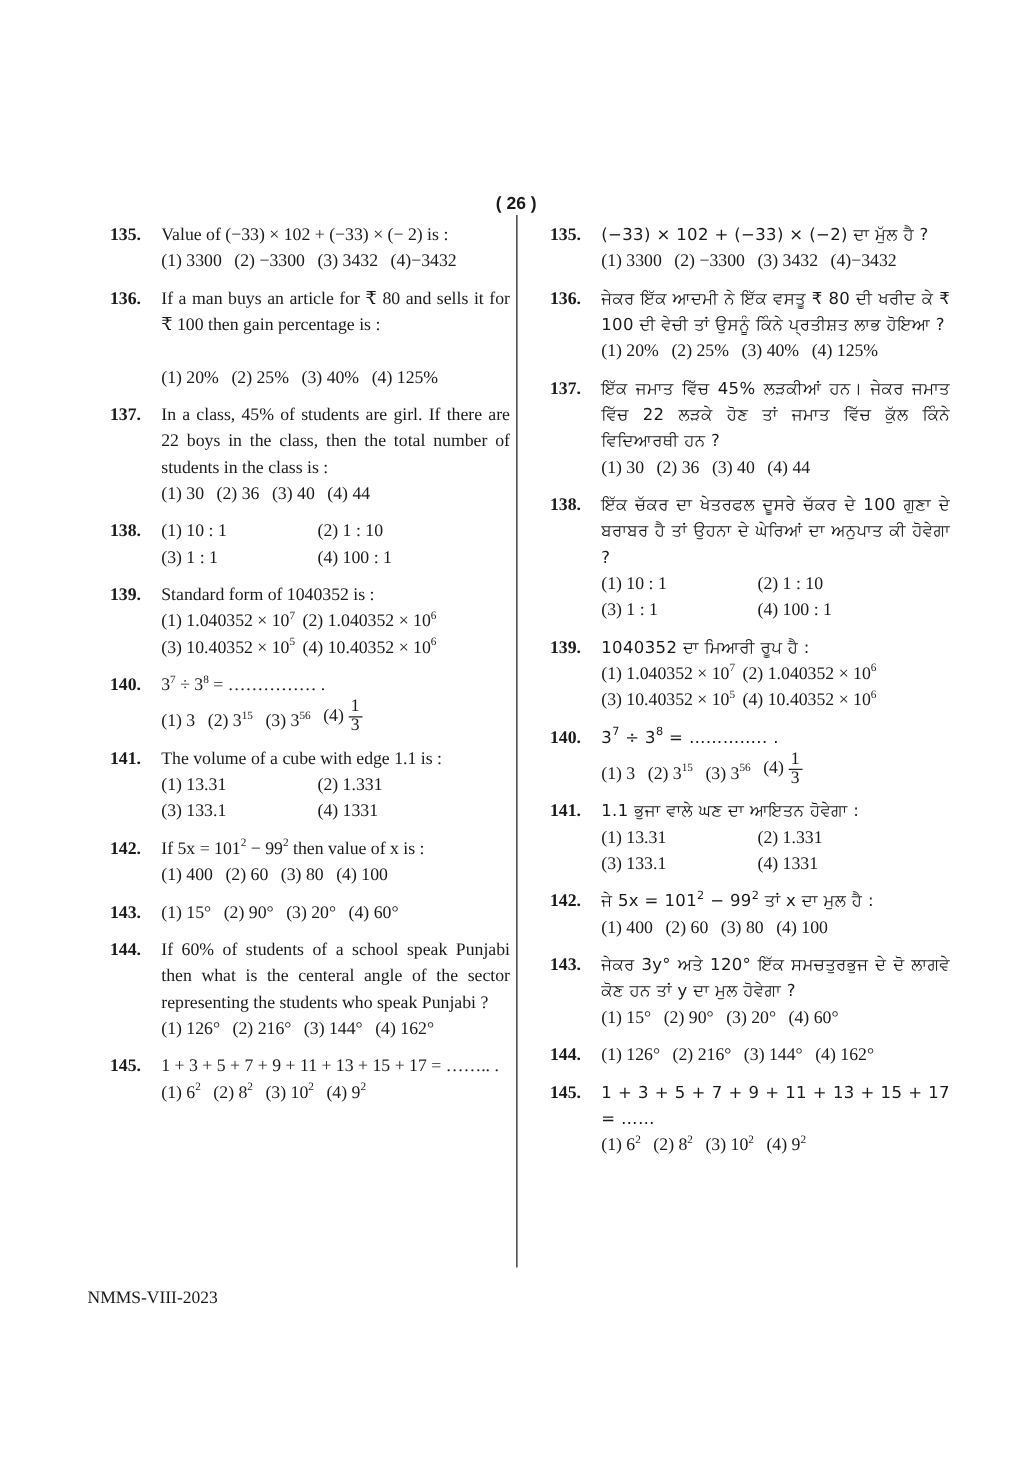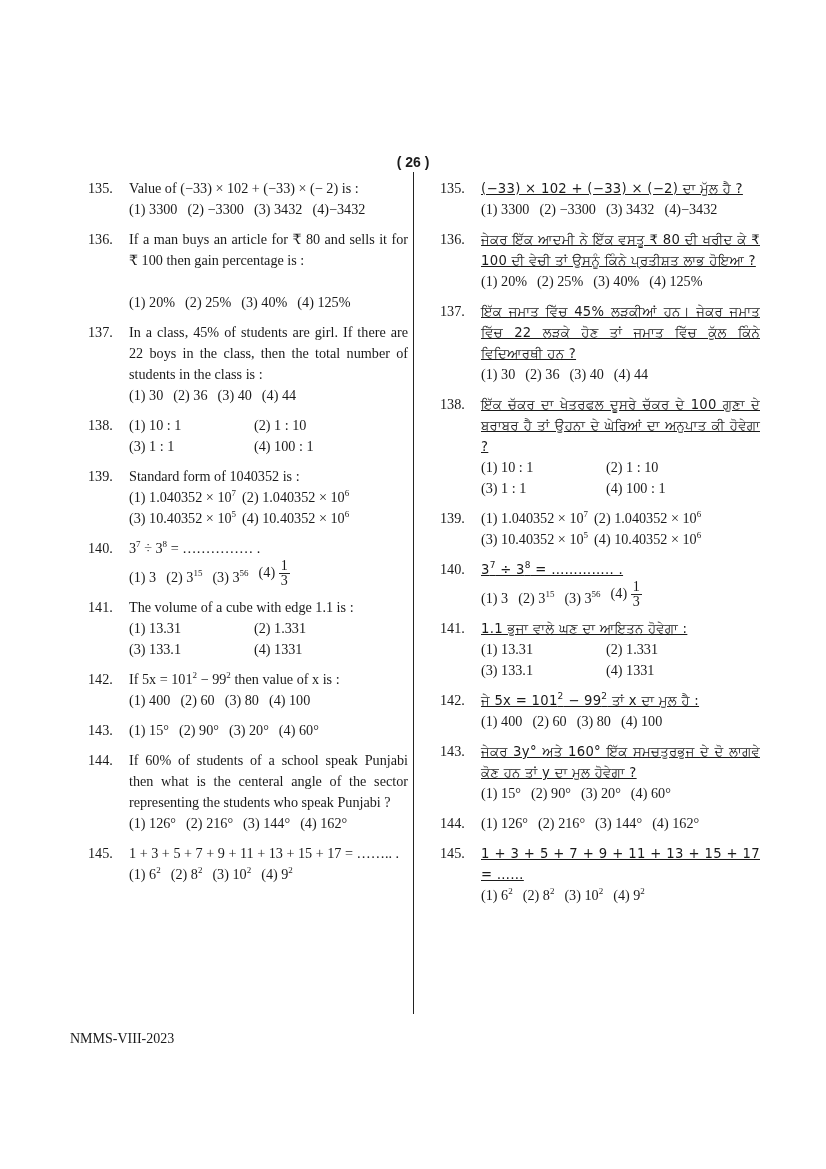--- a/index.html
+++ b/index.html
@@ -14,33 +14,33 @@
     font-weight: bold; font-size: 14px;
   }
   .divider {
     position: absolute; left: 413px; top: 172px; width: 1px; height: 842px;
     background: #222;
   }
   .column { position: absolute; top: 178px; width: 320px; }
   .col-en { left: 88px; }
   .col-pa { left: 440px; }
   .q { position: relative; padding-left: 41px; font-size: 14.2px; line-height: 21px; }
-  .q .qnum { position: absolute; left: 0; top: 0; font-weight: normal; }
+  .q .qnum { position: absolute; left: 0; top: 0; font-weight: bold; }
   .q .stem { text-align: justify; }
   .opts { display: flex; flex-wrap: wrap; align-items: flex-end; }
   .opt { white-space: nowrap; margin-right: 10px; }
   .opts.grid .opt { width: 125px; margin-right: 0; }
   sup { font-size: 9px; vertical-align: 6px; line-height: 0; }
   .frac { display: inline-flex; flex-direction: column; align-items: center; vertical-align: middle; line-height: 14px; font-size: 14px; }
   .frac .num { border-bottom: 1px solid #222; padding: 0 2px; }
   .footer {
     position: absolute; left: 70px; top: 1031px; font-size: 14px;
     font-family: "Liberation Serif", serif;
   }
-  .pa .stem { font-family: "DejaVu Sans", "Liberation Sans", sans-serif; font-size: 13.2px; letter-spacing: 0.3px; text-decoration: underline; }
+  .pa .stem { font-family: "DejaVu Sans", "Liberation Sans", sans-serif; font-size: 13.2px; letter-spacing: 0.3px; }
 </style>
 </head>
 <body>
 
 <div class="page-number">( 26 )</div>
 <div class="divider"></div>
 
 <div class="column col-en" id="col-en">
     <div class="q" style="margin-bottom: 9px;">
       <span class="qnum">135.</span>
@@ -191,20 +191,21 @@
       <div class="stem">ਇੱਕ ਚੱਕਰ ਦਾ ਖੇਤਰਫਲ ਦੂਸਰੇ ਚੱਕਰ ਦੇ 100 ਗੁਣਾ ਦੇ ਬਰਾਬਰ ਹੈ ਤਾਂ ਉਹਨਾ ਦੇ ਘੇਰਿਆਂ ਦਾ ਅਨੁਪਾਤ ਕੀ ਹੋਵੇਗਾ ?</div>
       <div class="opts grid">
         <span class="opt">(1)   10 : 1</span>
         <span class="opt">(2)   1 : 10</span>
         <span class="opt">(3)   1 : 1</span>
         <span class="opt">(4)   100 : 1</span>
       </div>
     </div>
     <div class="q" style="margin-bottom: 9px;">
       <span class="qnum">139.</span>
+      <div class="stem">1040352 ਦਾ ਮਿਆਰੀ ਰੂਪ ਹੈ :</div>
       <div class="opts">
         <span class="opt" style="margin-right: 6px;">(1)  1.040352 × 10<sup>7</sup></span>
         <span class="opt" style="margin-right: 0px;">(2)  1.040352 × 10<sup>6</sup></span>
         <span class="opt" style="margin-right: 6px;">(3)  10.40352 × 10<sup>5</sup></span>
         <span class="opt" style="margin-right: 0px;">(4)  10.40352 × 10<sup>6</sup></span>
       </div>
     </div>
     <div class="q" style="margin-bottom: 9px;">
       <span class="qnum">140.</span>
       <div class="stem">3<sup>7</sup> ÷ 3<sup>8</sup> = ………….. .</div>
@@ -233,21 +234,21 @@
       <div class="stem">ਜੇ 5x = 101<sup>2</sup> − 99<sup>2</sup> ਤਾਂ x ਦਾ ਮੁਲ ਹੈ :</div>
       <div class="opts">
         <span class="opt">(1)  400</span>
         <span class="opt">(2)  60</span>
         <span class="opt">(3)  80</span>
         <span class="opt">(4)  100</span>
       </div>
     </div>
     <div class="q" style="margin-bottom: 9px;">
       <span class="qnum">143.</span>
-      <div class="stem">ਜੇਕਰ 3y° ਅਤੇ 160° ਇੱਕ ਸਮਚਤੁਰਭੁਜ ਦੇ ਦੋ ਲਾਗਵੇ ਕੋਣ ਹਨ ਤਾਂ y ਦਾ ਮੁਲ ਹੋਵੇਗਾ ?</div>
+      <div class="stem">ਜੇਕਰ 3y° ਅਤੇ 120° ਇੱਕ ਸਮਚਤੁਰਭੁਜ ਦੇ ਦੋ ਲਾਗਵੇ ਕੋਣ ਹਨ ਤਾਂ y ਦਾ ਮੁਲ ਹੋਵੇਗਾ ?</div>
       <div class="opts">
         <span class="opt">(1)  15°</span>
         <span class="opt">(2)  90°</span>
         <span class="opt">(3)  20°</span>
         <span class="opt">(4)  60°</span>
       </div>
     </div>
     <div class="q" style="margin-bottom: 9px;">
       <span class="qnum">144.</span>
       <div class="opts">

